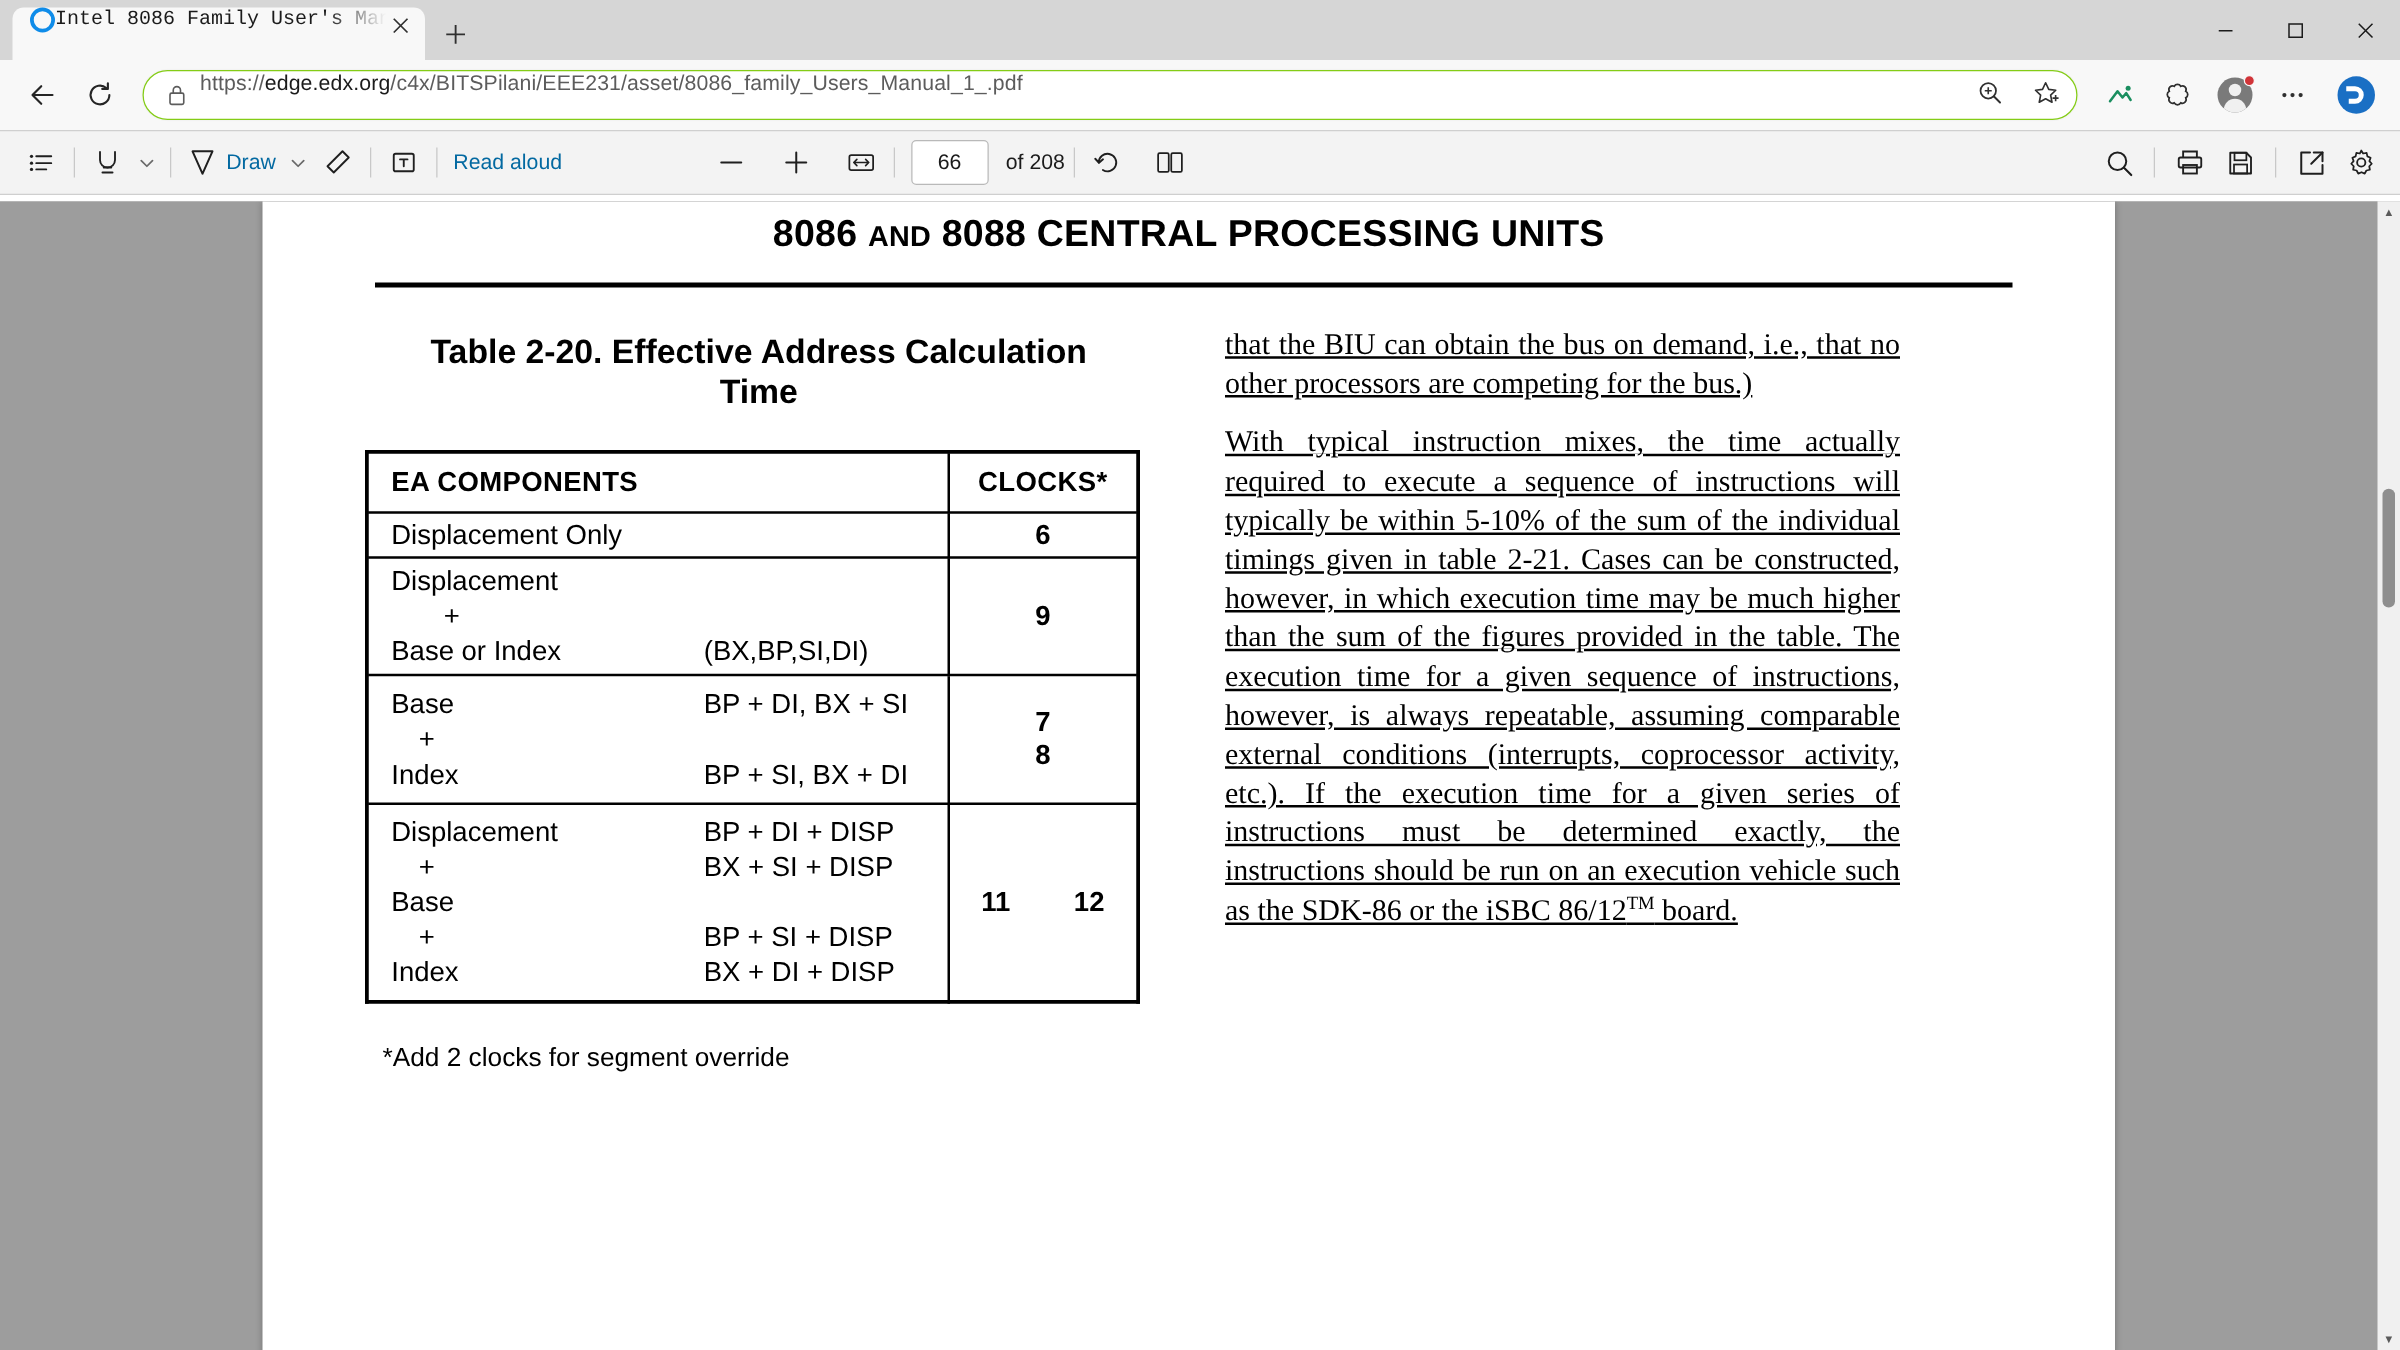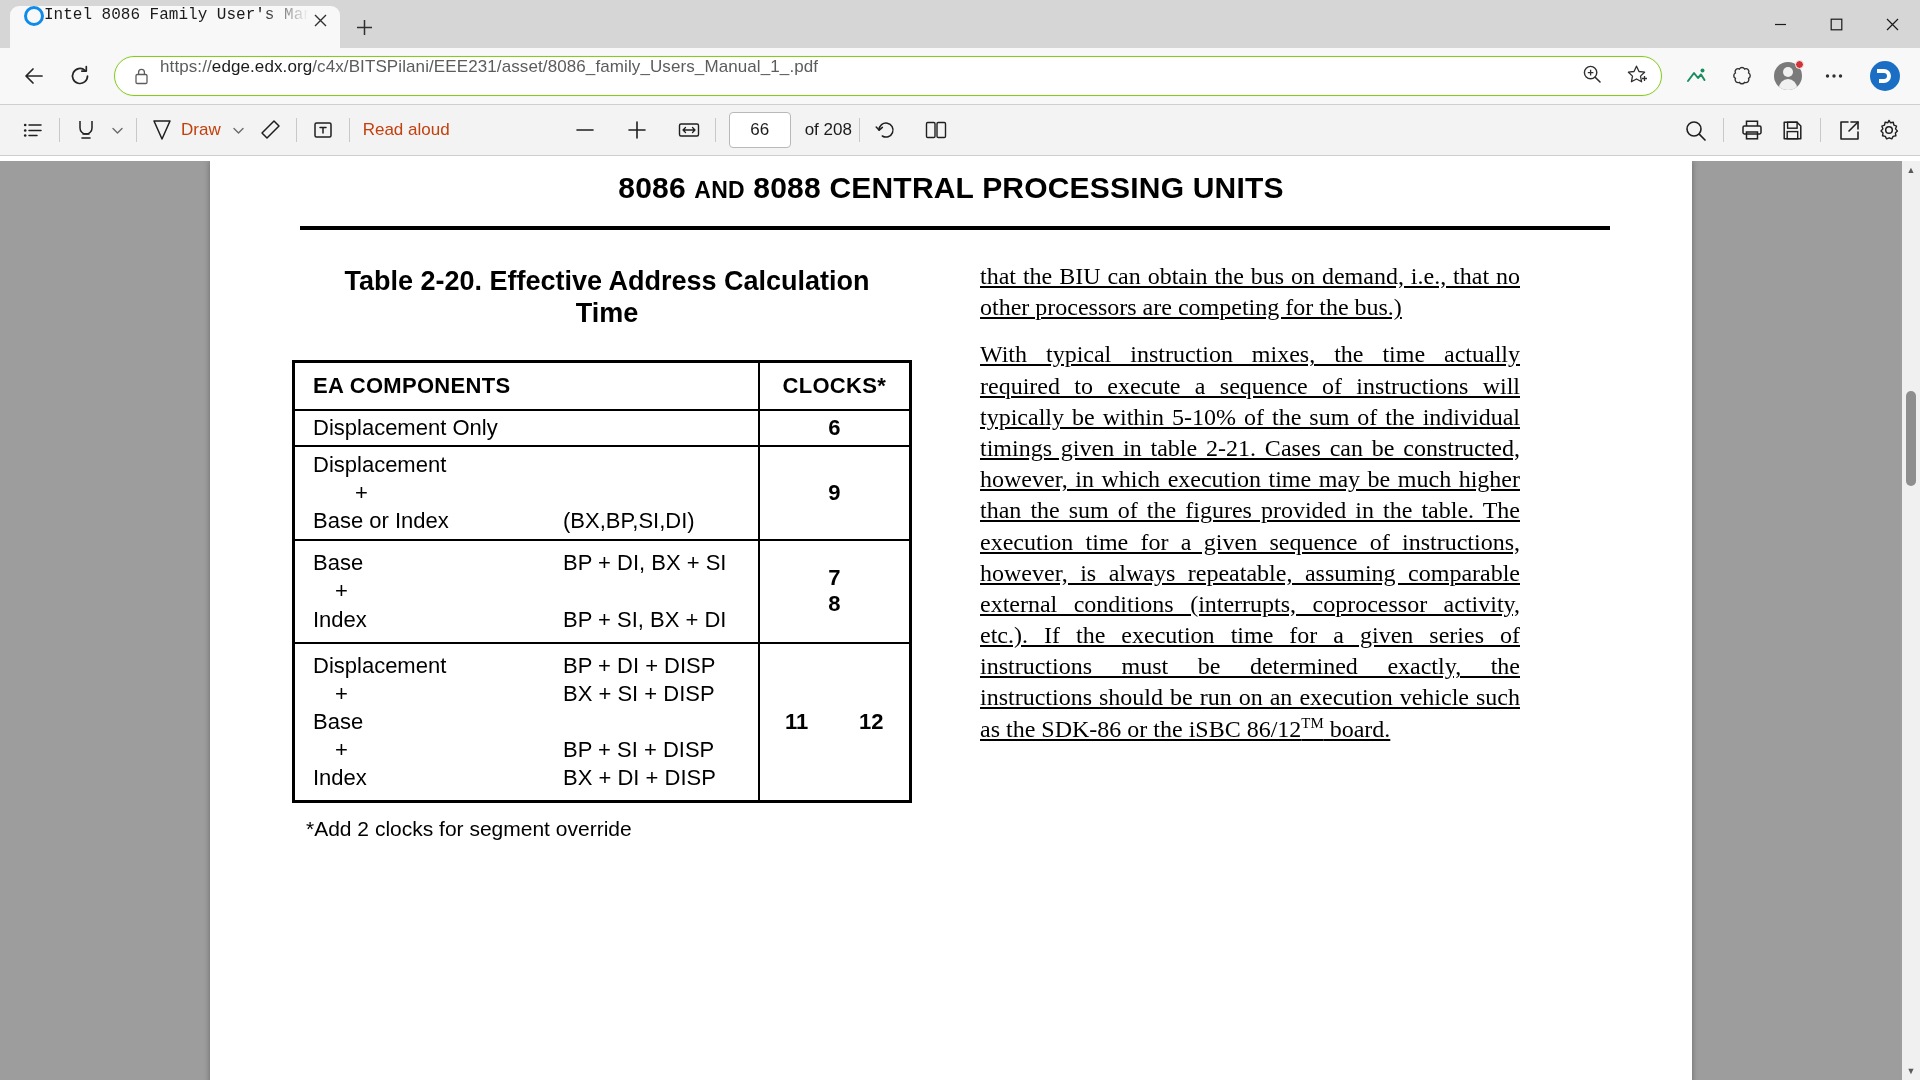--- a/index.html
+++ b/index.html
@@ -138,21 +138,21 @@
   }
   .tb-btn {
     height: 38px;
     min-width: 38px;
     display: flex; align-items: center; justify-content: center;
     border-radius: 5px;
     color: #1f1f1f;
     padding: 0 6px;
     gap: 7px;
   }
-  .tb-label { font-size: 17px; color: #c2410c; white-space: nowrap; }
+  .tb-label { font-size: 17px; color: #0369a1; white-space: nowrap; }
   .tb-sep { width: 1px; height: 24px; background: #c8c8c8; margin: 0 7px; }
   .tb-caret { width: 24px; height: 38px; display:flex; align-items:center; justify-content:center; }
   .pagebox {
     width: 62px; height: 36px;
     border: 1px solid #b9b9b9;
     background: #ffffff;
     border-radius: 4px;
     display: flex; align-items: center; justify-content: center;
     font-size: 17px; color: #1b1b1b;
     margin-left: 6px;
@@ -229,21 +229,21 @@
   .ea-table .c-clocks {
     font-size: 22px; font-weight: bold;
     text-align: center; width: 152px;
   }
   .rowgrid { display: flex; width: 100%; }
   .rowgrid .lft { flex: 0 0 250px; }
   .rowgrid .rgt { flex: 1 1 auto; }
   .plus { text-align: left; padding-left: 42px; }
   .lineh { line-height: 1.28; }
   .footnote {
-    margin-top: 14px;
+    margin-top: 32px;
     font-family: "Liberation Sans", sans-serif;
     font-size: 21px;
     padding-left: 14px;
   }
 
   
   .col-right {
     position: absolute; left: 770px; top: 100px; width: 540px;
     font-family: "Liberation Serif", serif;
     font-size: 24px;

